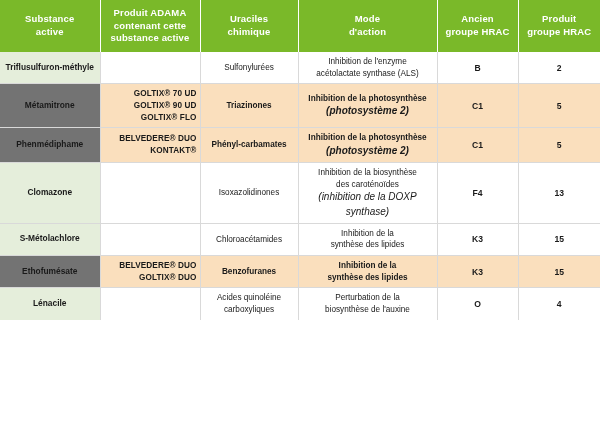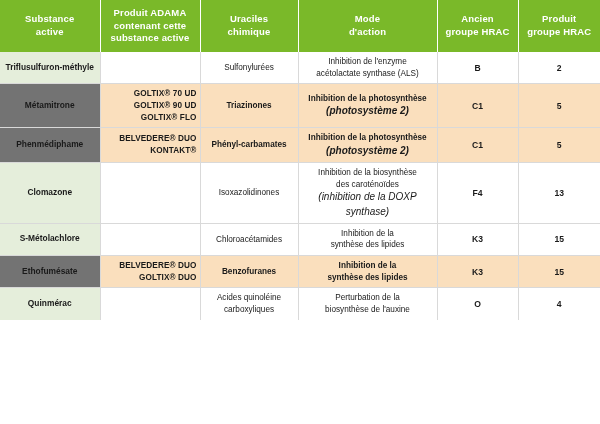--- a/index.html
+++ b/index.html
@@ -220,21 +220,21 @@
           <span class="line">Benzofuranes</span>
         </td>
         <td class="col-mode">
           <span class="line">Inhibition de la</span>
           <span class="line">synthèse des lipides</span>
         </td>
         <td class="col-ancien">K3</td>
         <td class="col-nouveau">15</td>
       </tr>
       <tr class="row-plain">
-        <td class="col-substance">Quinmérac</td>
+        <td class="col-substance">Lénacile</td>
         <td class="col-produit"></td>
         <td class="col-famille">
           <span class="line">Acides quinoléine</span>
           <span class="line">carboxyliques</span>
         </td>
         <td class="col-mode">
           <span class="line">Perturbation de la</span>
           <span class="line">biosynthèse de l'auxine</span>
         </td>
         <td class="col-ancien">O</td>

